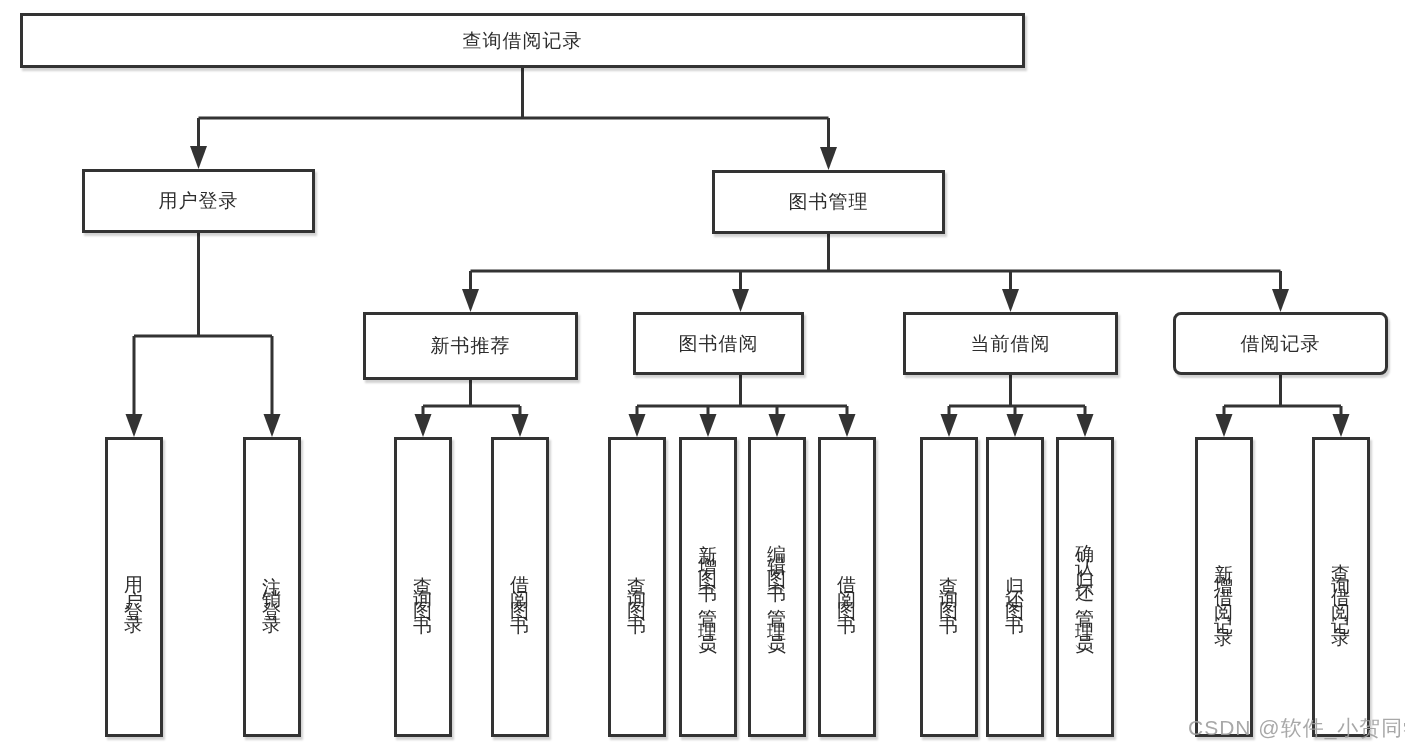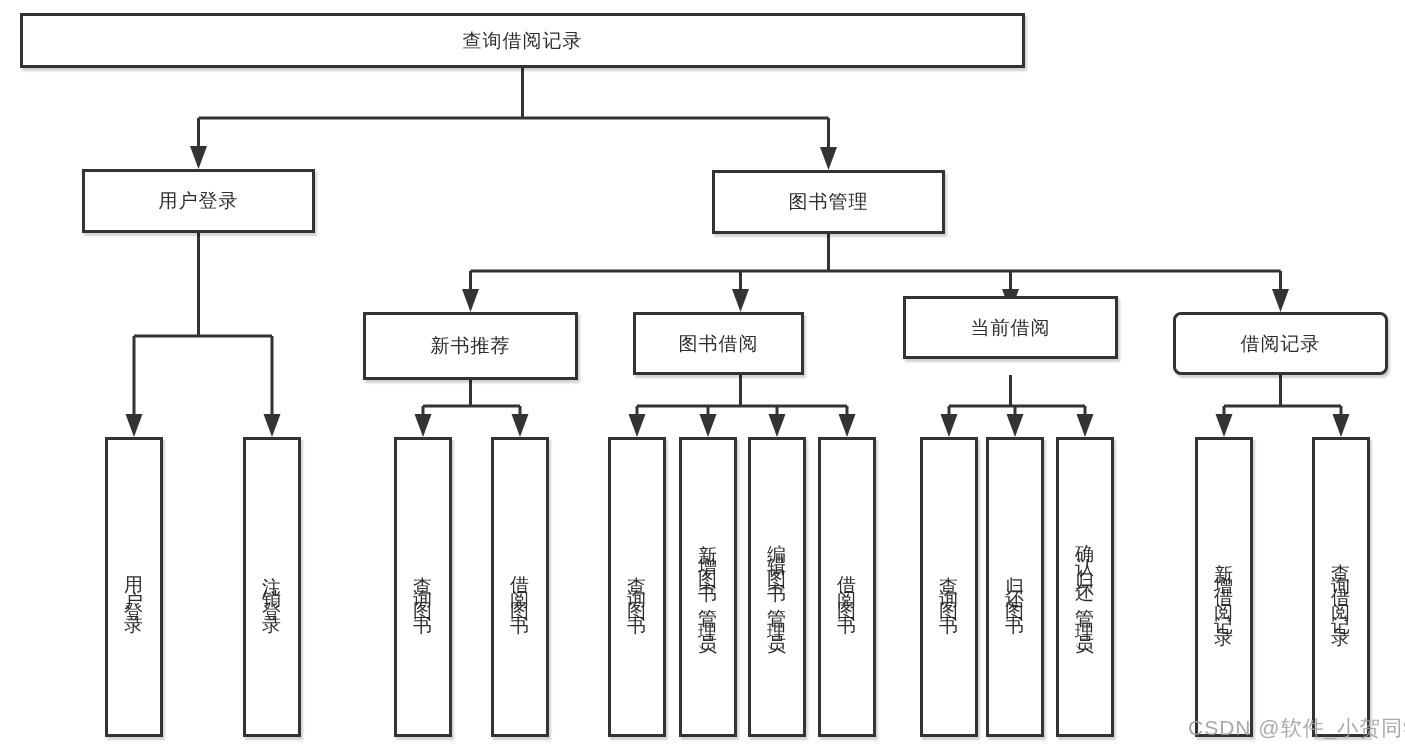--- a/index.html
+++ b/index.html
@@ -47,21 +47,21 @@
     letter-spacing: 13px;
     line-height: 1;
     white-space: nowrap;
   }
   
   #n-root   { left: 20px;  top: 13px;  width: 1005px; height: 55px; }
   #n-login  { left: 82px;  top: 169px; width: 233px;  height: 64px; }
   #n-mgmt   { left: 712px; top: 170px; width: 233px;  height: 64px; }
   #n-newrec { left: 363px; top: 312px; width: 215px;  height: 68px; }
   #n-borrow { left: 633px; top: 312px; width: 171px;  height: 63px; }
-  #n-curr   { left: 903px; top: 296px; width: 215px;  height: 63px; }
+  #n-curr   { left: 903px; top: 312px; width: 215px;  height: 63px; }
   #n-record { left: 1173px;top: 312px; width: 215px;  height: 63px; border-radius: 8px; }
   .leaf { top: 437px; width: 58px; height: 300px; }
   #l-ulogin  { left: 105px; }
   #l-ulogout { left: 243px; }
   #l-nbq  { left: 394px; }
   #l-nbb  { left: 491px; }
   #l-bbq  { left: 608px; }
   #l-bba  { left: 679px; }
   #l-bbe  { left: 748px; }
   #l-bbb  { left: 818px; }

